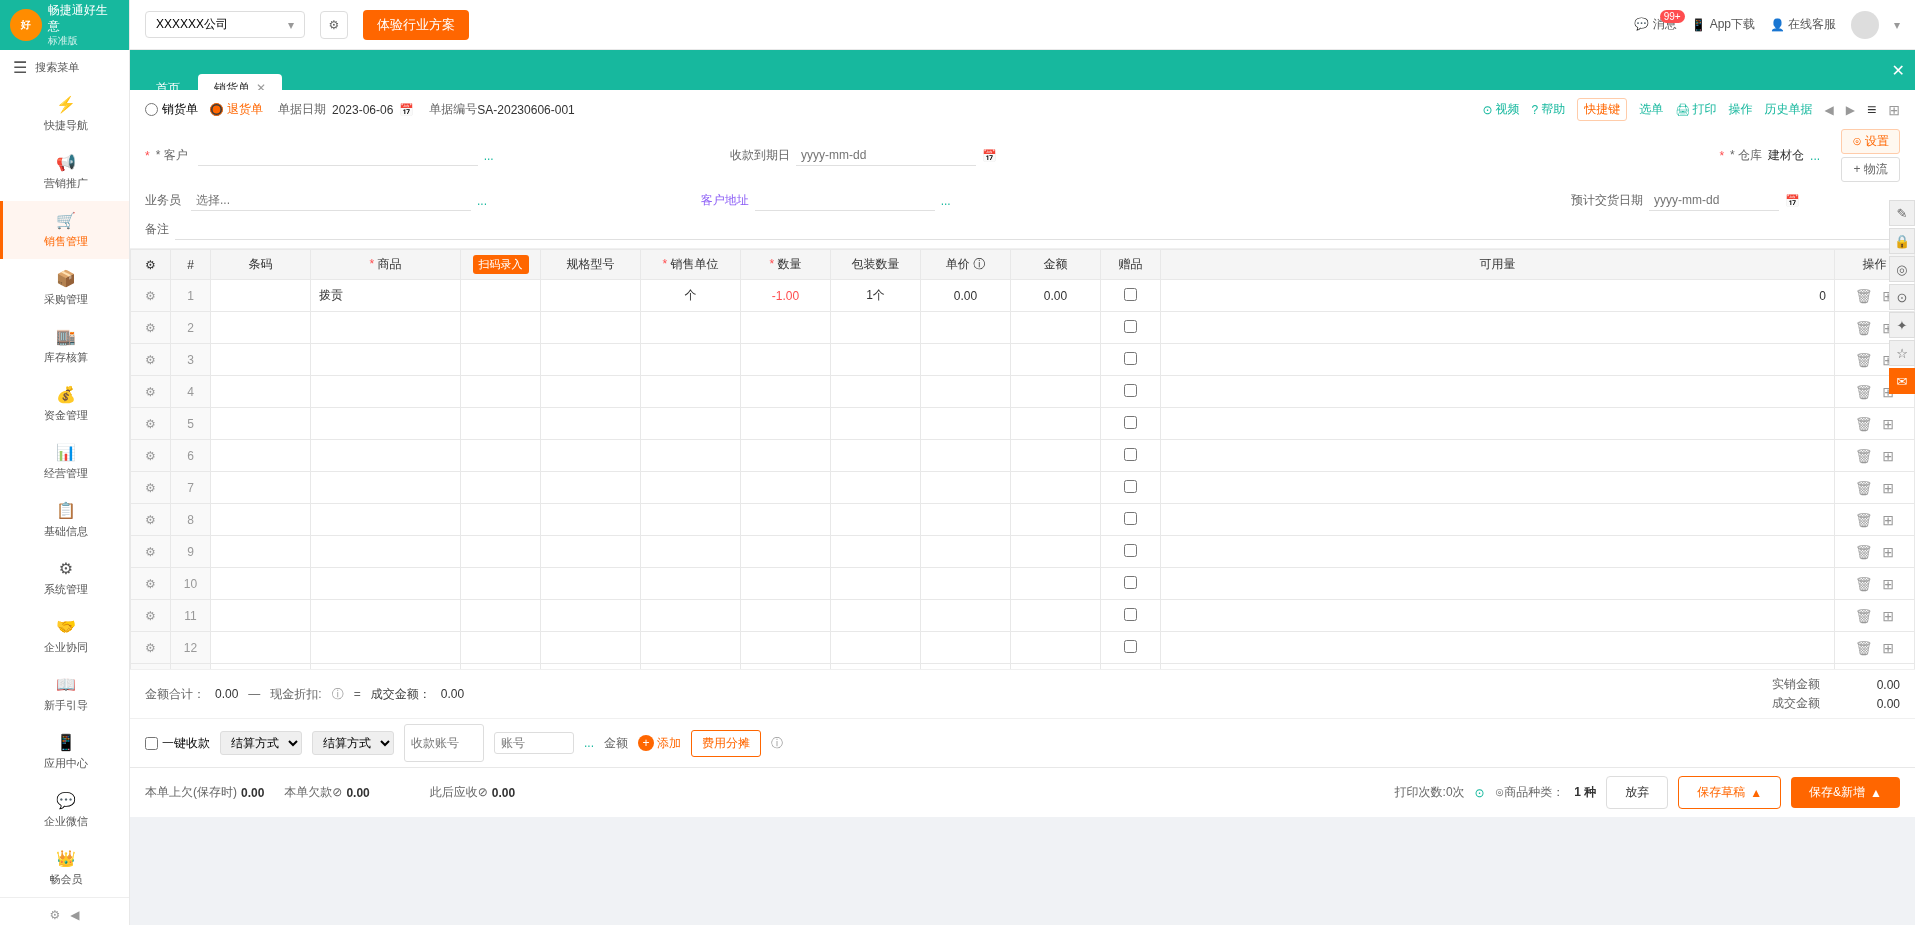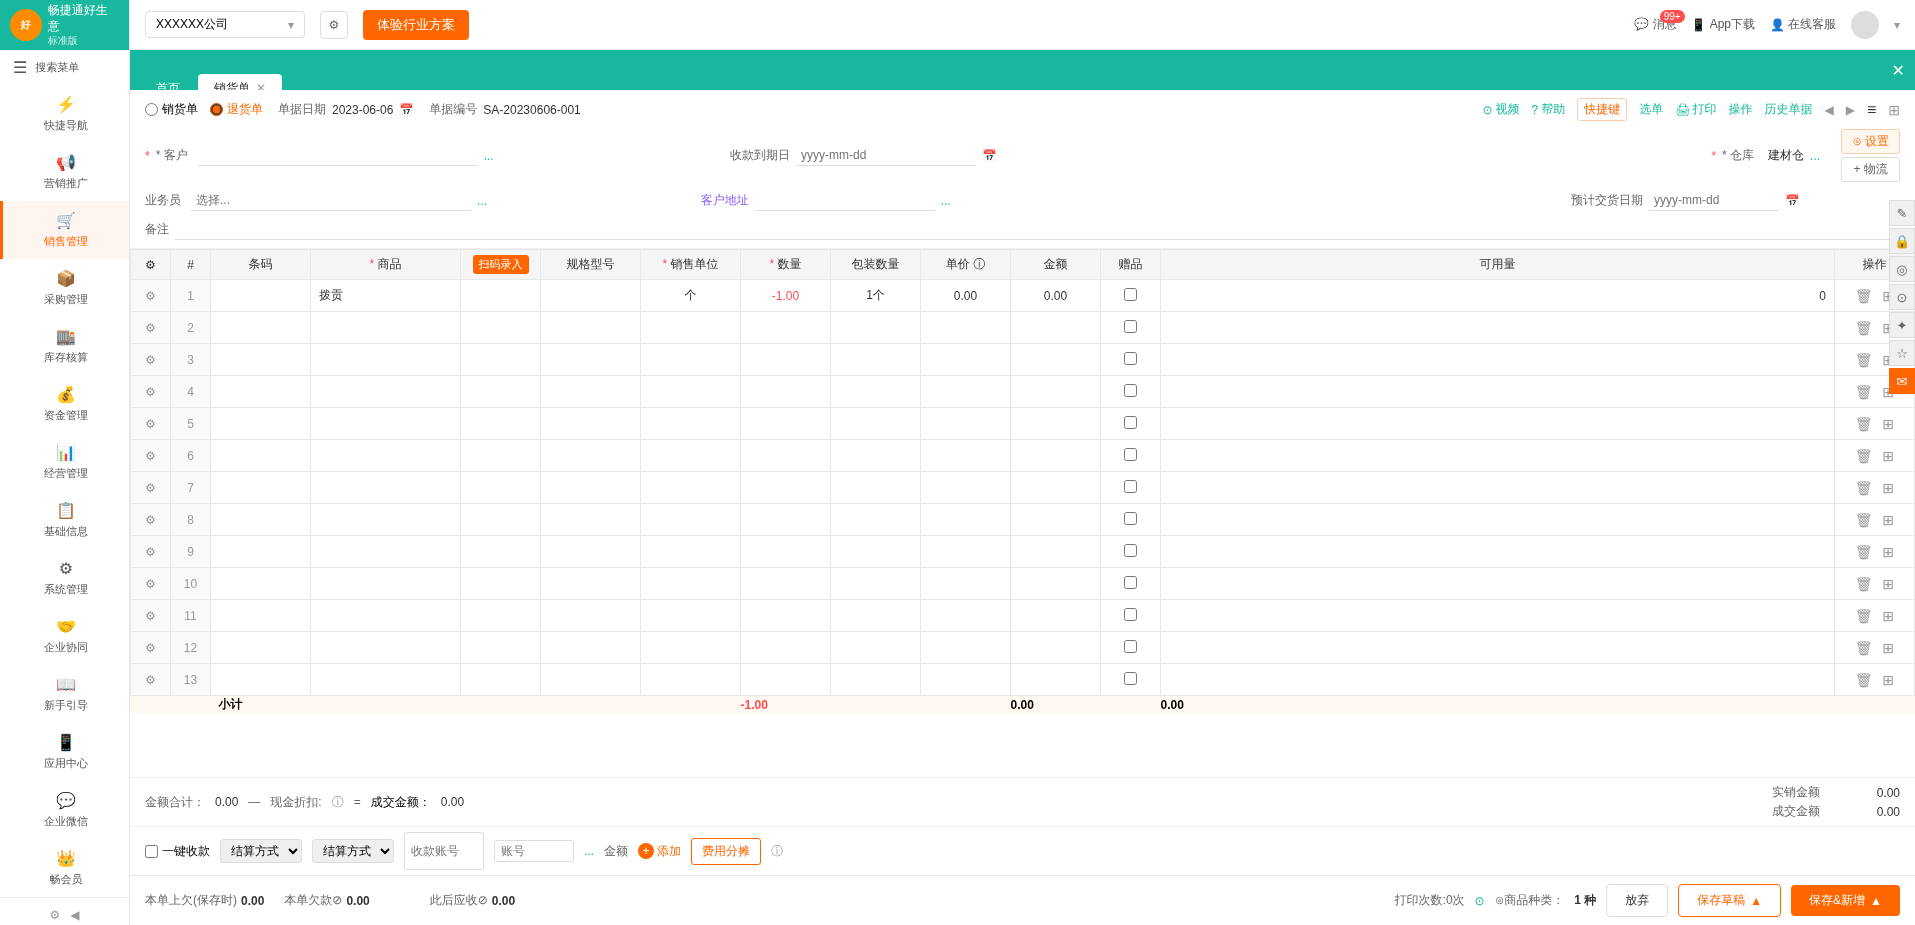--- a/index.html
+++ b/index.html
@@ -10,21 +10,21 @@
     .sidebar-logo { background: #17b89e; color: #fff; padding: 8px 10px; display: flex; align-items: center; gap: 6px; height: 50px; }
     .logo-icon { width: 32px; height: 32px; background: #ff8c00; border-radius: 50%; display: flex; align-items: center; justify-content: center; color: #fff; font-size: 10px; font-weight: bold; }
     .logo-text { font-size: 11px; color: #fff; line-height: 1.3; }
     .sidebar-item { display: flex; flex-direction: column; align-items: center; padding: 10px 5px; cursor: pointer; color: #555; gap: 4px; border-left: 3px solid transparent; }
     .sidebar-item.active { background: #fff5f0; color: #ff6600; border-left: 3px solid #ff6600; }
     .sidebar-item .icon { font-size: 16px; }
     .sidebar-item .label { font-size: 11px; text-align: center; }
     .sidebar-bottom { margin-top: auto; padding: 10px 0; border-top: 1px solid #eee; display: flex; justify-content: center; gap: 10px; }
 
     
-    .main { flex: 1; display: flex; flex-direction: column; height: 925px; overflow: hidden; }
+    .main { flex: 1; display: flex; flex-direction: column; height: 817px; overflow: hidden; }
 
     
     .topbar { height: 50px; background: #fff; display: flex; align-items: center; padding: 0 15px; border-bottom: 1px solid #e8e8e8; gap: 15px; }
     .company-select { display: flex; align-items: center; gap: 5px; border: 1px solid #ddd; border-radius: 4px; padding: 4px 10px; cursor: pointer; min-width: 160px; justify-content: space-between; }
     .gear-btn { width: 28px; height: 28px; border: 1px solid #ddd; border-radius: 4px; display: flex; align-items: center; justify-content: center; cursor: pointer; color: #666; }
     .trial-btn { background: #ff6600; color: #fff; border: none; border-radius: 4px; padding: 6px 14px; cursor: pointer; font-size: 13px; }
     .topbar-right { margin-left: auto; display: flex; align-items: center; gap: 15px; color: #555; }
     .badge-wrap { position: relative; margin-left: 20px; }
     .badge { position: absolute; top: -6px; right: -8px; background: #ff4d4f; color: #fff; border-radius: 10px; font-size: 10px; padding: 1px 4px; }
 
@@ -184,21 +184,21 @@
             <label style="display:flex;align-items:center;gap:4px;cursor:pointer;">
               <input type="radio" name="order_type" value="return" checked="" style="accent-color: rgb(255, 102, 0);">
               <span style="color:#ff6600;">退货单</span>
             </label>
           </div>
           <div style="display:flex;align-items:center;gap:6px;">
             <span style="color:#666;">单据日期</span>
             <span style="color:#333;font-weight:500;">2023-06-06</span>
             <span style="color:#17b89e;cursor:pointer;">📅</span>
           </div>
-          <div style="display:flex;align-items:center;gap:6px;">
+          <div style="display:flex;align-items:center;">
             <span style="color:#666;">单据编号</span>
             <span style="color:#333;font-weight:500;">SA-20230606-001</span>
           </div>
           <div style="margin-left:auto;display:flex;align-items:center;gap:12px;">
             <span style="color:#17b89e;cursor:pointer;display:flex;align-items:center;gap:3px;">⊙ <span>视频</span></span>
             <span style="color:#17b89e;cursor:pointer;display:flex;align-items:center;gap:3px;">? <span>帮助</span></span>
             <span style="color:#ff6600;cursor:pointer;border:1px solid #ffccaa;border-radius:3px;padding:2px 6px;">快捷键</span>
             <span style="color:#17b89e;cursor:pointer;">选单</span>
             <span style="color:#17b89e;cursor:pointer;display:flex;align-items:center;gap:2px;">🖨 <span>打印</span></span>
             <span style="color:#17b89e;cursor:pointer;">操作</span>
@@ -217,21 +217,21 @@
             <input type="text" style="flex: 1 1 0%; border-top: none; border-right: none; border-left: none; border-image: initial; border-bottom: 1px solid rgb(224, 224, 224); padding: 3px 5px; outline: none; max-width: 280px;" placeholder="">
             <span style="color:#17b89e;cursor:pointer;">...</span>
           </div>
           <div style="display:flex;align-items:center;flex:1;gap:6px;">
             <span style="color:#666;white-space:nowrap;">收款到期日</span>
             <input type="text" style="flex: 1 1 0%; border-top: none; border-right: none; border-left: none; border-image: initial; border-bottom: 1px solid rgb(224, 224, 224); padding: 3px 5px; outline: none; max-width: 180px; color: rgb(204, 204, 204);" placeholder="yyyy-mm-dd">
             <span style="color:#17b89e;cursor:pointer;">📅</span>
           </div>
           <div style="display:flex;align-items:center;flex:1;gap:6px;justify-content:flex-end;">
             <span style="color:#ff4d4f;">*</span>
-            <span style="color:#666;white-space:nowrap;margin-right:8px;">* 仓库</span>
+            <span style="color:#666;white-space:nowrap;margin-right:0;">* 仓库</span>
             <span style="color:#333;">建材仓</span>
             <span style="color:#17b89e;cursor:pointer;">...</span>
             <div style="display:flex;flex-direction:column;gap:3px;margin-left:15px;">
               <button style="background:#fff8f0;color:#ff6600;border:1px solid #ffccaa;border-radius:3px;padding:3px 10px;cursor:pointer;font-size:12px;">⊙ 设置</button>
               <button style="background:#fff;color:#666;border:1px solid #ddd;border-radius:3px;padding:3px 10px;cursor:pointer;font-size:12px;">+ 物流</button>
             </div>
           </div>
         </div>
 
         <div style="display:flex;align-items:center;gap:12px;margin-bottom:8px;">
@@ -547,21 +547,21 @@
         </table>
       </div>
 
       <div style="background:#fff;padding:6px 15px;border-top:1px solid #f0f0f0;display:flex;align-items:center;gap:10px;">
         <span style="color:#666;">金额合计：</span>
         <span style="color:#333;">0.00</span>
         <span style="color:#666;">—</span>
         <span style="color:#666;">现金折扣:</span>
         <span style="cursor:pointer;color:#999;">ⓘ</span>
         <span style="color:#666;">=</span>
-        <span style="color:#000000;">成交金额：</span>
+        <span style="color:#404040;">成交金额：</span>
         <span style="color:#333;">0.00</span>
 
         <div style="margin-left:auto;text-align:right;">
           <div style="display:flex;gap:30px;justify-content:flex-end;align-items:center;margin-bottom:2px;">
             <span style="color:#666;">实销金额</span>
             <span style="color:#333;min-width:50px;text-align:right;">0.00</span>
           </div>
           <div style="display:flex;gap:30px;justify-content:flex-end;align-items:center;">
             <span style="color:#666;">成交金额</span>
             <span style="color:#333;min-width:50px;text-align:right;">0.00</span>

